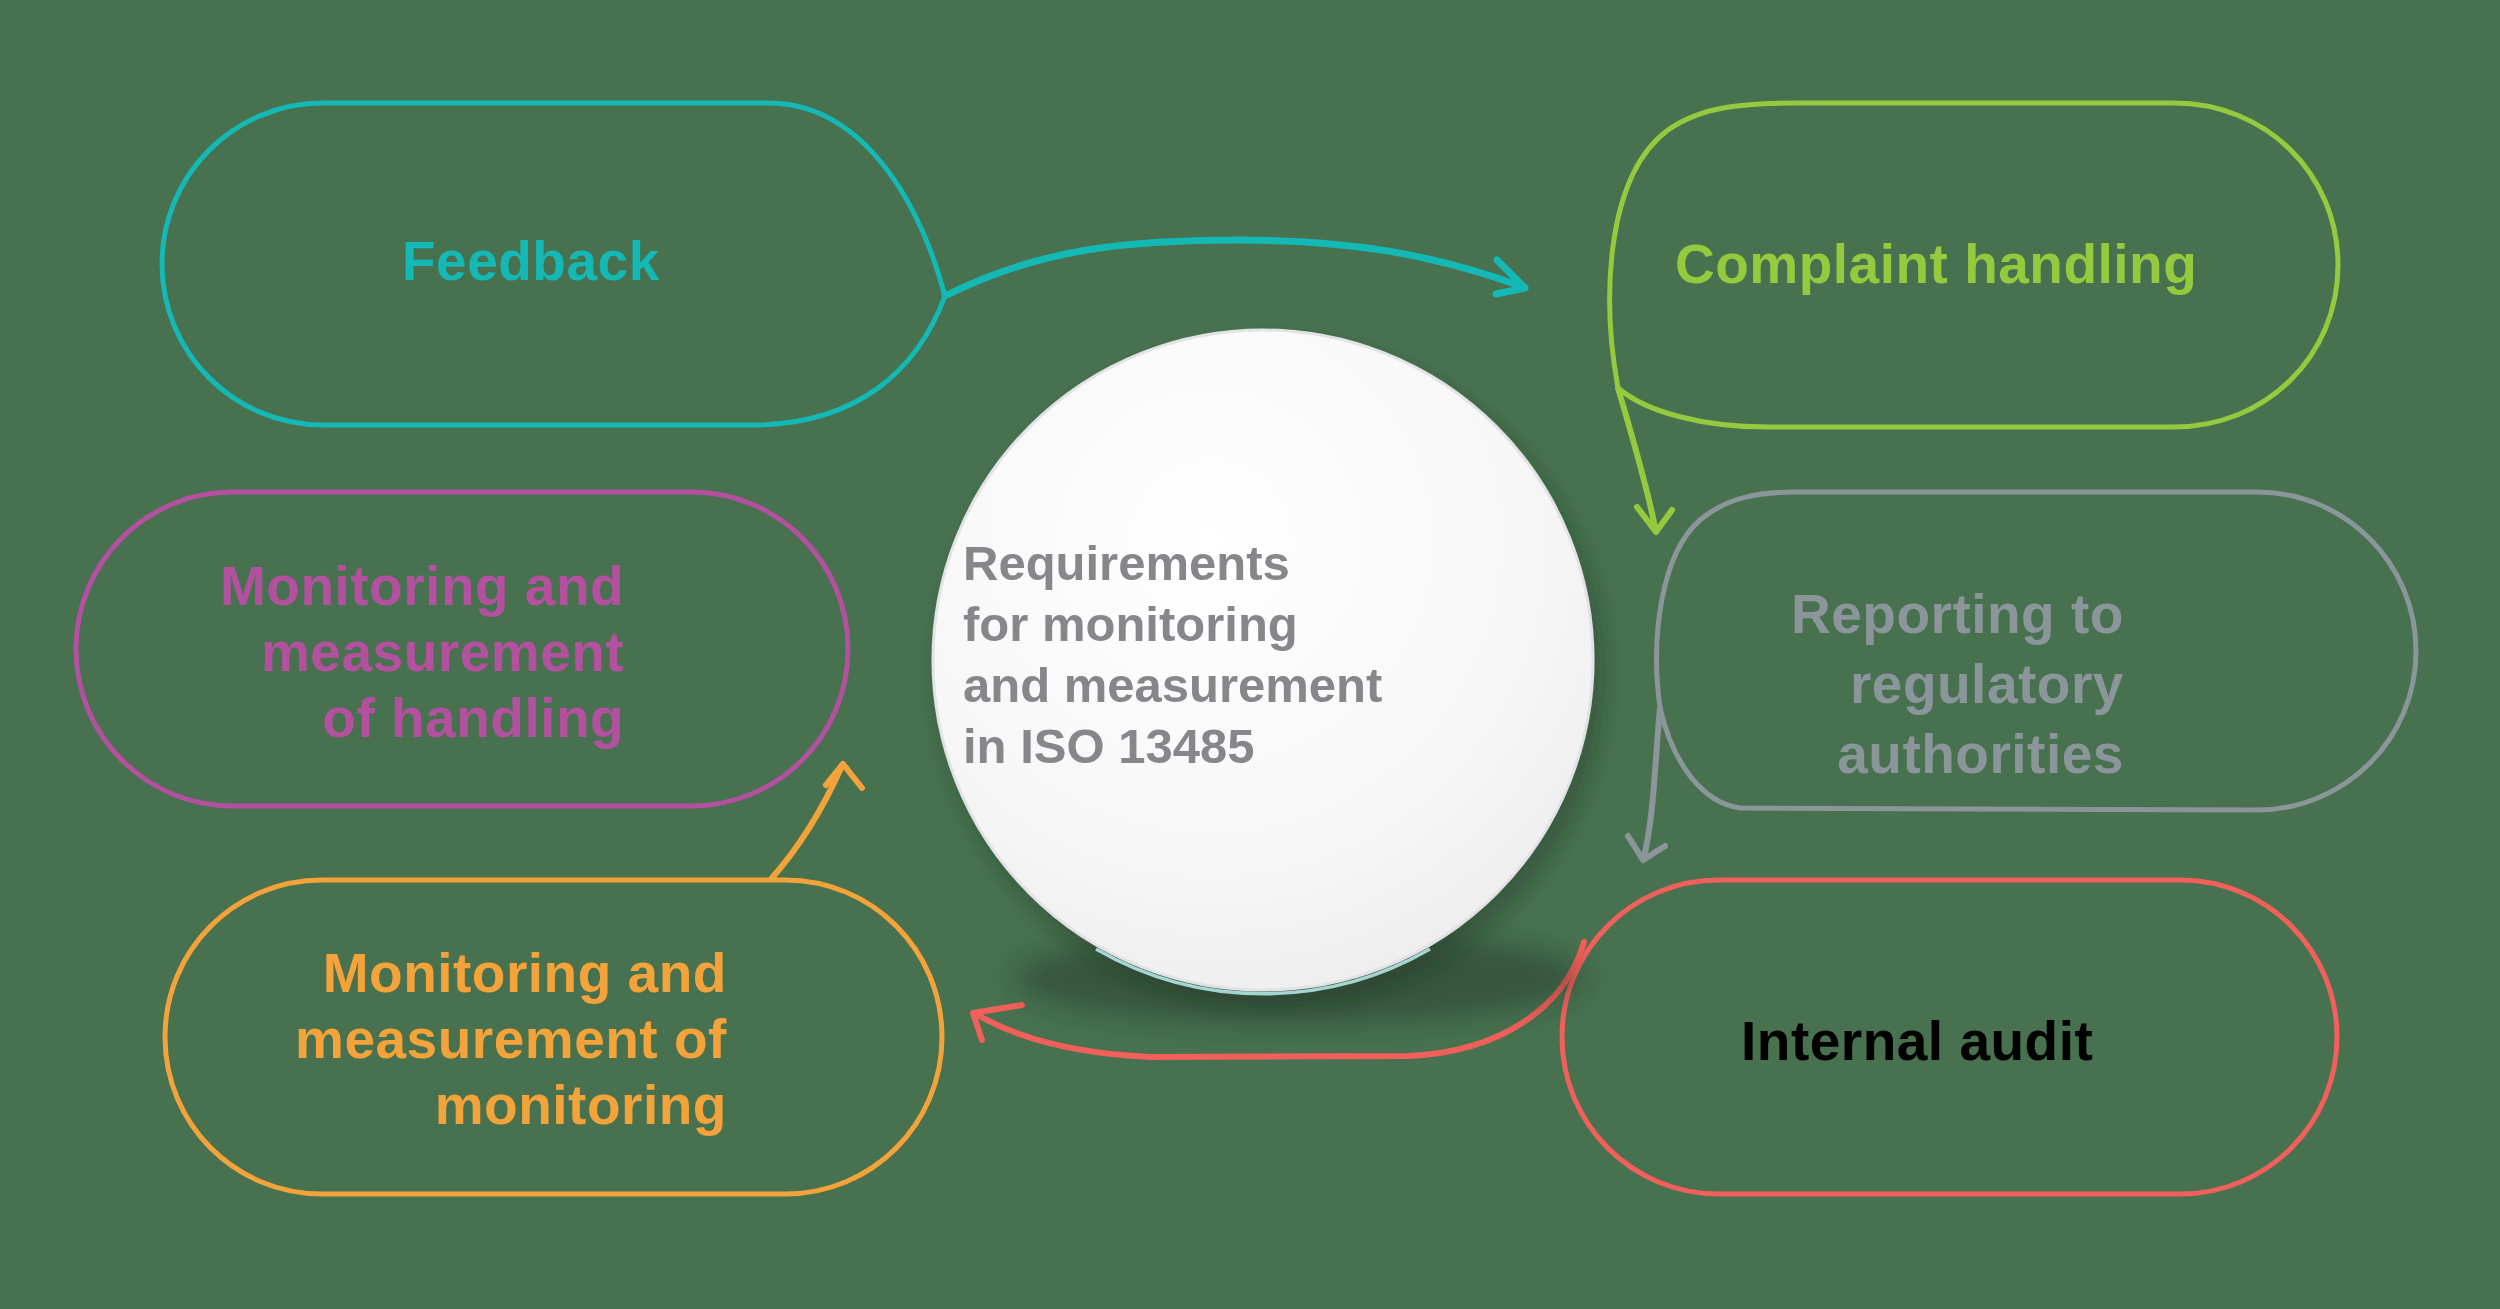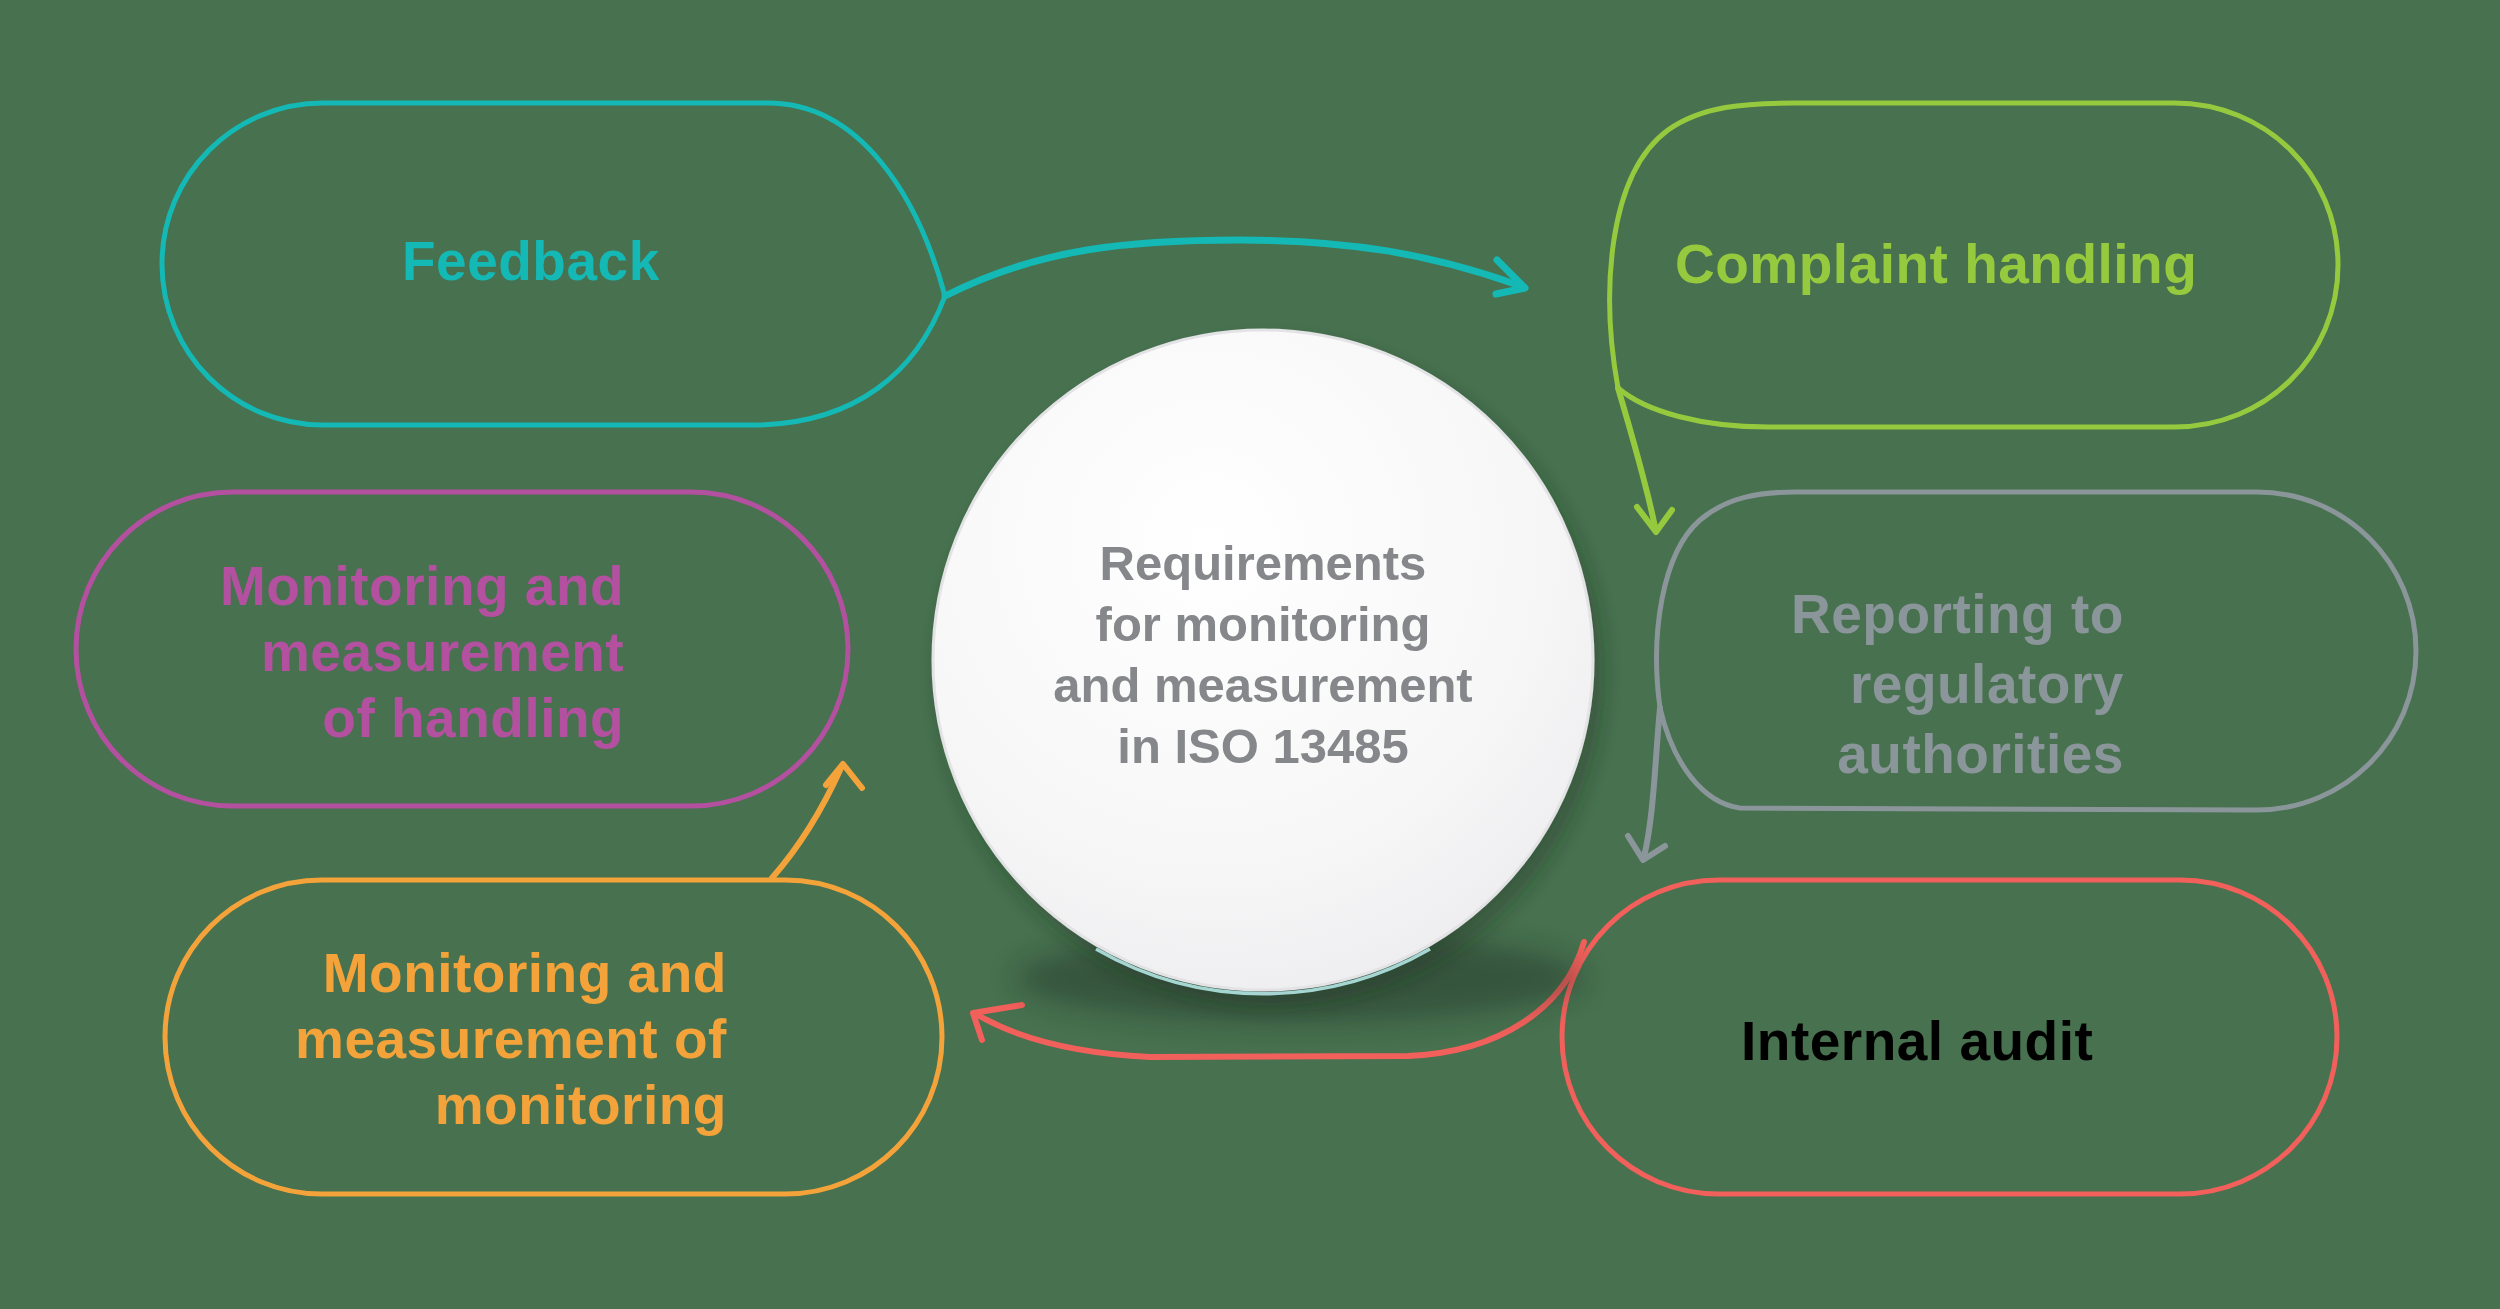--- a/index.html
+++ b/index.html
@@ -7,21 +7,21 @@
          font-family:"Liberation Sans", sans-serif;}
   .stage svg{position:absolute;left:0;top:0;}
   .lbl{position:absolute;font-weight:700;font-size:55px;line-height:66px;letter-spacing:.5px;white-space:nowrap;text-align:right;}
   .lbl.rep{line-height:70px;margin-top:33px;}
   .c-teal{color:#14b8b4}
   .c-green{color:#96ca3e}
   .c-magenta{color:#b3509f}
   .c-gray{color:#8b969b}
   .c-orange{color:#f4a33a}
   .c-coral{color:#000000}
-  .circle-text{position:absolute;left:963px;top:533px;width:600px;text-align:center;
+  .circle-text{position:absolute;left:963px;top:533px;width:600px;
                font-weight:700;font-size:49px;line-height:61px;color:#85878a;}
 </style>
 </head>
 <body>
 
 <div class="stage">
 
   <svg width="2500" height="1309" viewBox="0 0 2500 1309">
     <defs>
       <radialGradient id="cgrad" cx="42%" cy="32%" r="78%">

